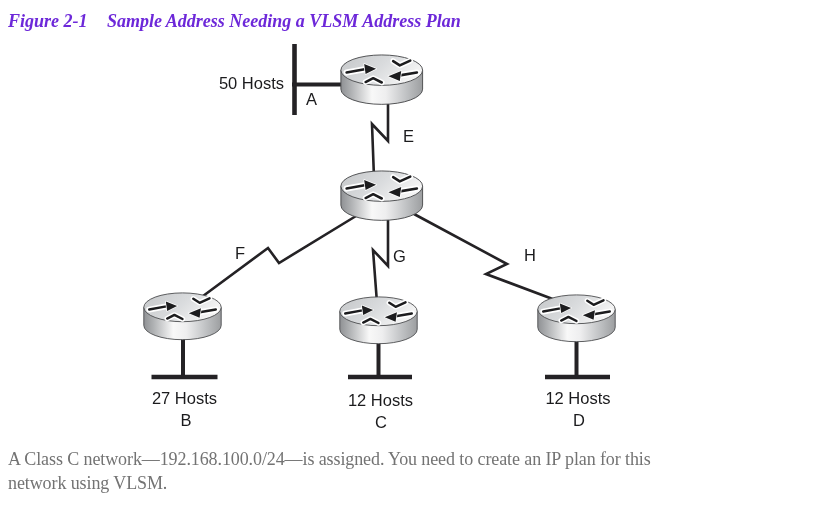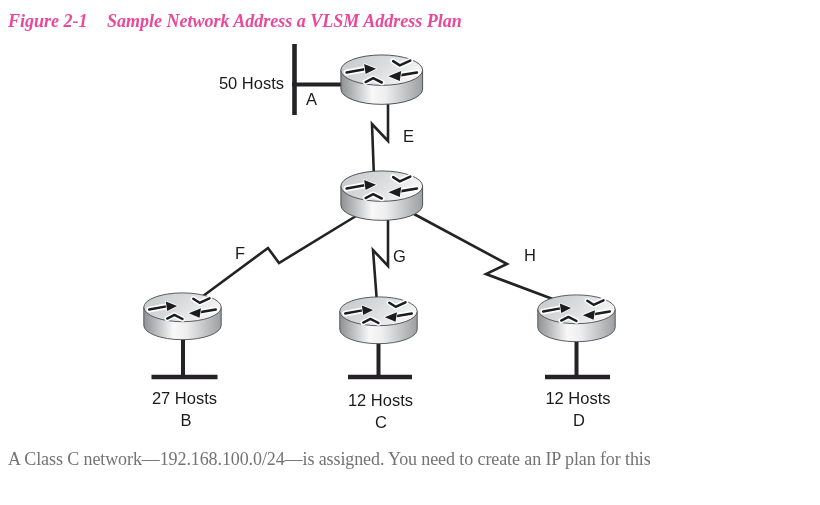--- a/index.html
+++ b/index.html
@@ -3,42 +3,42 @@
 <meta charset="utf-8">
 <style>
   html,body { margin:0; padding:0; background:#ffffff; }
   .page {
     position:relative; width:820px; height:505px; background:#ffffff;
     overflow:hidden; font-family:"Liberation Sans", sans-serif;
   }
   .fig-title {
     position:absolute; left:8px; top:11px; display:flex;
     font-family:"Liberation Serif", serif; font-style:italic; font-weight:600;
-    font-size:18px; color:#ec4899; white-space:nowrap;
+    font-size:18px; color:#6d28d9; white-space:nowrap;
   }
   .fig-title .fig-label { width:99px; flex:0 0 auto; }
   .diagram { position:absolute; left:0; top:0; }
   .diagram text {
     font-family:"Liberation Sans", sans-serif;
     font-size:16.5px; fill:#1b1b1d;
   }
   .caption {
     position:absolute; left:8px; top:448px;
     font-family:"Liberation Serif", serif; font-size:18px; line-height:23.5px;
     color:#737373; white-space:nowrap; letter-spacing:-0.1px;
   }
 </style>
 </head>
 <body>
 
 <div class="page">
 
   <div class="fig-title">
     <span class="fig-label">Figure 2-1</span>
-    <span class="fig-name">Sample Network Address a VLSM Address Plan</span>
+    <span class="fig-name">Sample Address Needing a VLSM Address Plan</span>
   </div>
 
   <svg class="diagram" width="820" height="505" viewBox="0 0 820 505">
     <defs>
       <linearGradient id="gTop" x1="0" y1="0" x2="1" y2="0.4">
         <stop offset="0" stop-color="#c5c7c9"></stop>
         <stop offset="0.55" stop-color="#d9dbdd"></stop>
         <stop offset="1" stop-color="#f4f4f4"></stop>
       </linearGradient>
       <linearGradient id="gBody" x1="0" y1="0" x2="1" y2="0">
@@ -100,15 +100,16 @@
     <text x="184.5" y="404" text-anchor="middle">27 Hosts</text>
     <text x="186" y="425.5" text-anchor="middle">B</text>
     <text x="380.5" y="406" text-anchor="middle">12 Hosts</text>
     <text x="381" y="427.5" text-anchor="middle">C</text>
     <text x="578" y="404" text-anchor="middle">12 Hosts</text>
     <text x="579" y="425.5" text-anchor="middle">D</text>
   </svg>
 
   <div class="caption">
     <div>A Class C network—192.168.100.0/24—is assigned. You need to create an IP plan for this</div>
+    <div>network using VLSM.</div>
   </div>
 
 </div>
 
 </body></html>

